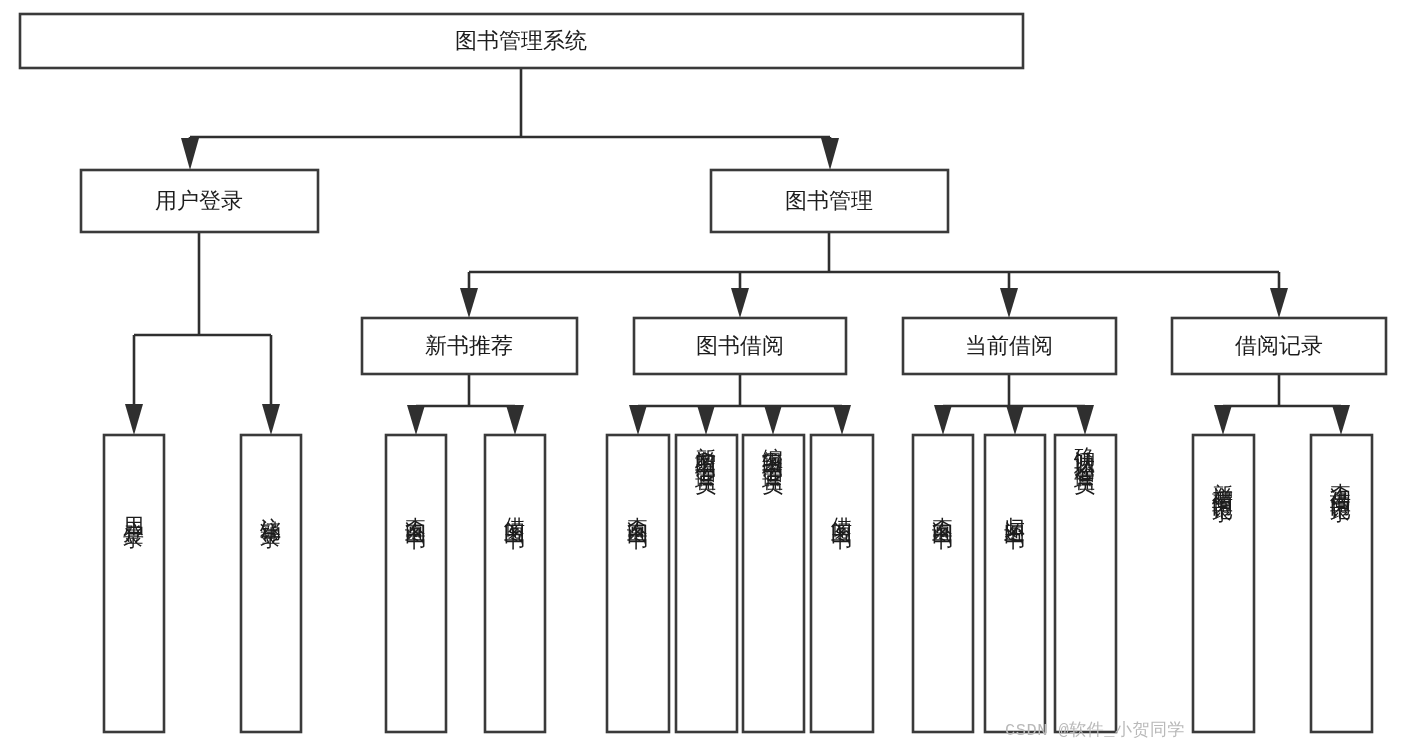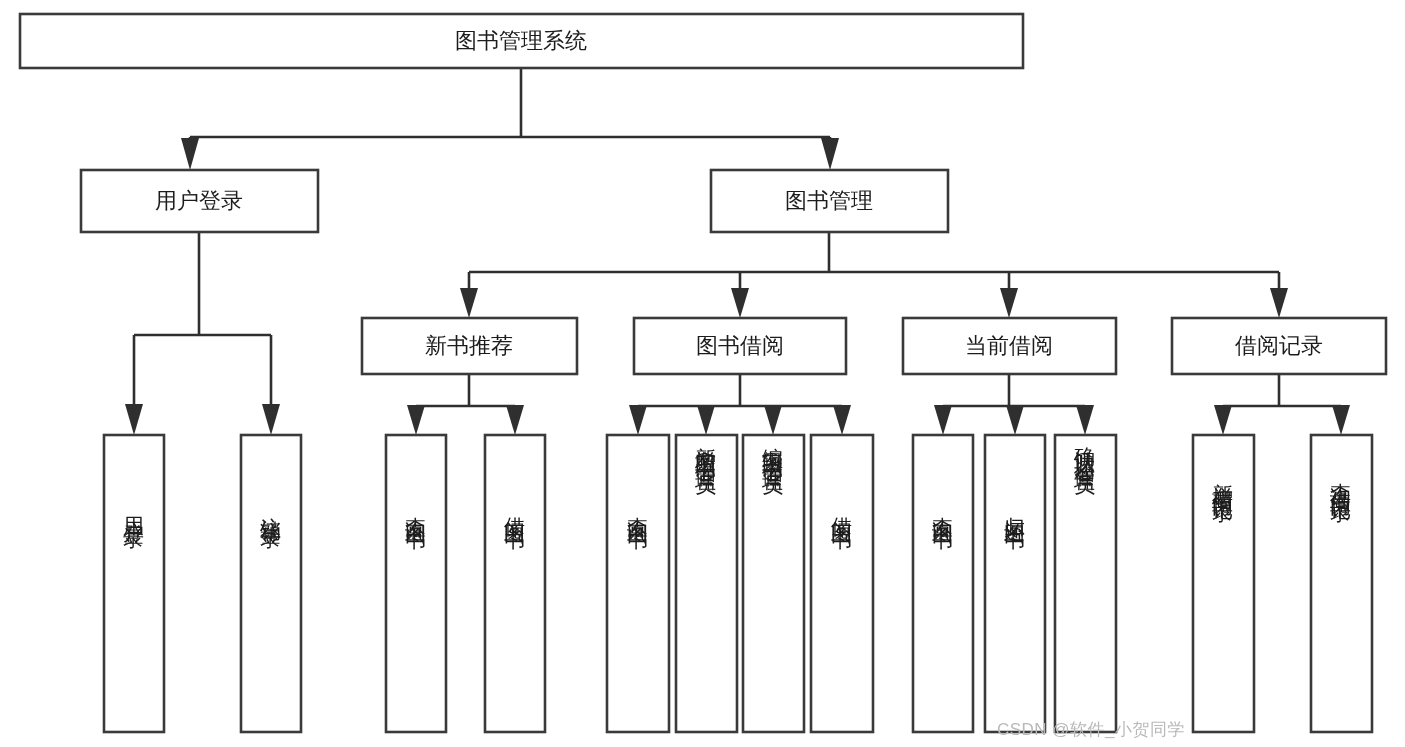--- a/index.html
+++ b/index.html
@@ -19,21 +19,21 @@
   .leaf-label{
     font-family:"Liberation Sans","DejaVu Sans",sans-serif;
     font-size:21px;fill:#1c1c1c;text-anchor:middle;
     writing-mode:vertical-rl;letter-spacing:4px;
   }
   .link{stroke:#2f2f2f;stroke-width:2.6;fill:none;}
   .arrowhead{fill:#2f2f2f;stroke:none;}
 
   #watermark{
     position:absolute;right:8px;bottom:6px;
-    font-family:Liberation Sans, sans-serif;
+    font-family:Liberation Mono, monospace;
     font-size:17px;color:#b9b9b9;letter-spacing:.5px;
     white-space:nowrap;user-select:none;
   }
 </style>
 </head>
 <body>
 
 <div id="stage">
 
   <svg id="diagram" viewBox="0 0 1405 747">

